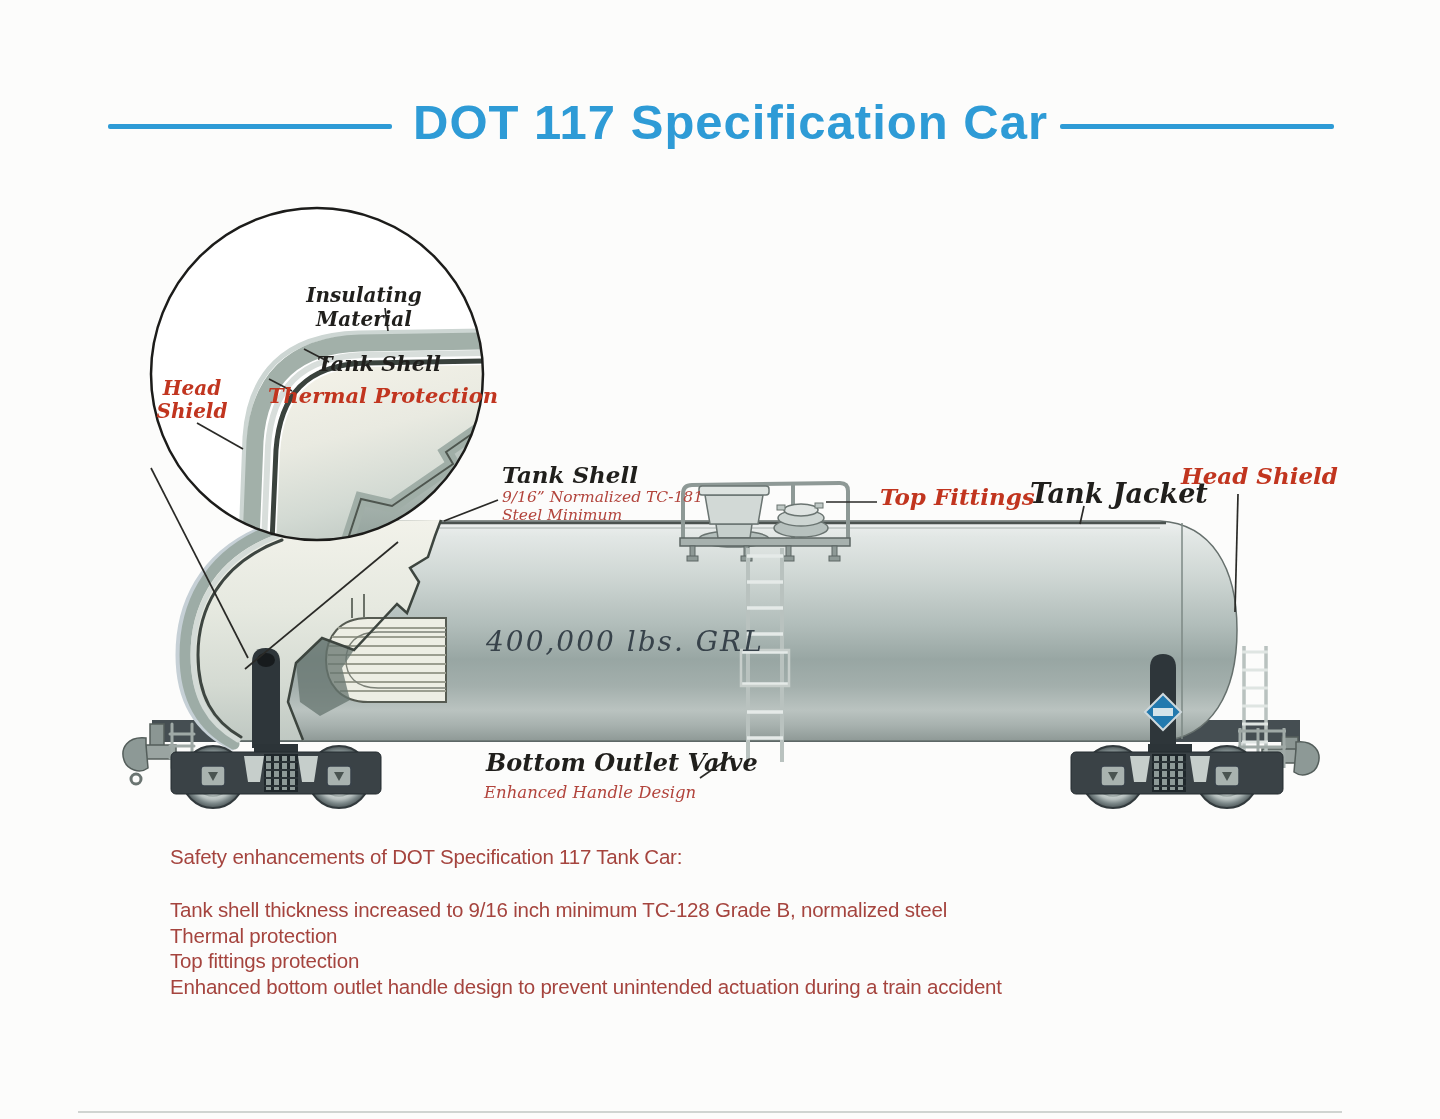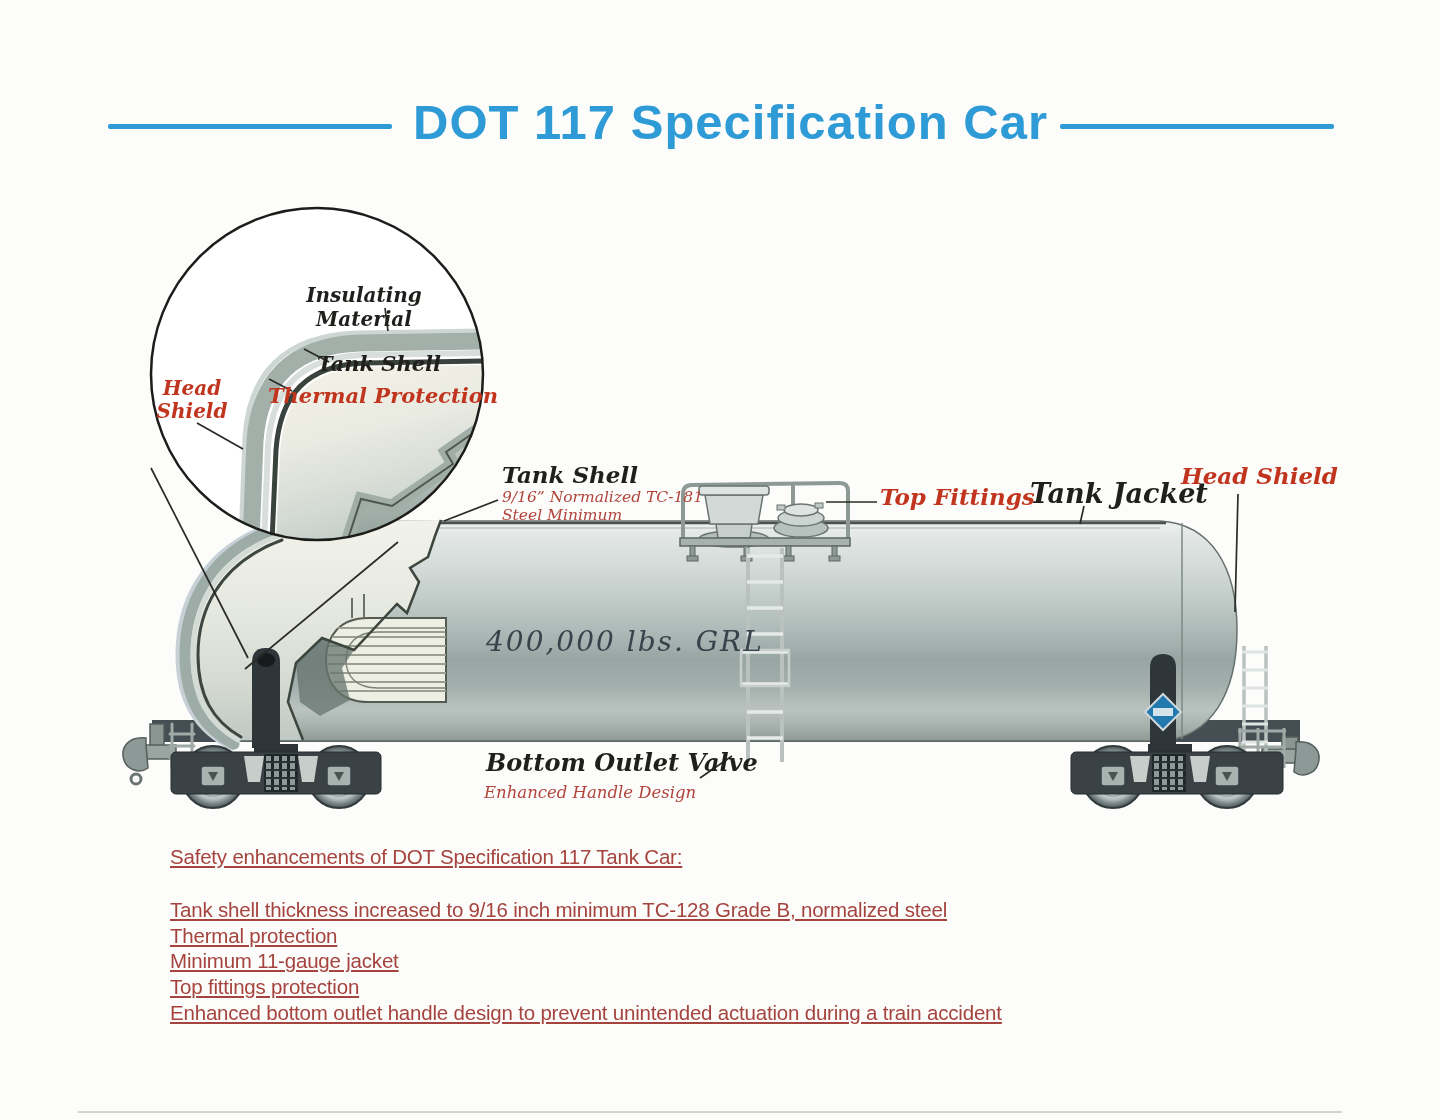--- a/index.html
+++ b/index.html
@@ -22,21 +22,21 @@
   #headshield-inset-label{left:150px;top:377px;width:84px;text-align:center;font-size:20px;line-height:23px;}
   #tankshell-main-label{left:502px;top:461px;font-size:23px;}
   #tankshell-main-sub{left:502px;top:488px;font-size:15.5px;line-height:18px;}
   #topfittings-label{left:880px;top:483px;font-size:23px;}
   #tankjacket-label{left:1030px;top:478px;font-size:27px;}
   #headshield-right-label{left:1181px;top:462px;font-size:23px;}
   #grl-label{left:486px;top:625px;font-size:28px;letter-spacing:2px;color:#37424a;font-weight:normal;}
   #bov-label{left:486px;top:748px;font-size:24px;}
   #bov-sub{left:484px;top:775px;font-size:16.5px;margin-top:8px;}
   #safety{left:170px;top:845px;width:1120px;font-size:20.5px;color:var(--text-maroon,#a5443e);
-          letter-spacing:-0.2px;text-decoration:underline;}
+          letter-spacing:-0.2px;}
   #safety-heading{margin-bottom:28px;}
   .safety-item{line-height:25.7px;}
   #bottom-rule{left:78px;top:1111px;width:1264px;height:2px;background:#b8beba;opacity:.65;}
   svg{display:block;}
 </style>
 </head>
 <body>
 
 <div id="page">
 
@@ -336,19 +336,18 @@
   <div id="tankjacket-label" class="pos serifb">Tank Jacket</div>
   <div id="headshield-right-label" class="pos serifb red">Head Shield</div>
   <div id="grl-label" class="pos serifi">400,000 lbs. GRL</div>
   <div id="bov-label" class="pos serifb">Bottom Outlet Valve</div>
   <div id="bov-sub" class="pos serifi subred">Enhanced Handle Design</div>
 
   <div id="safety" class="pos">
     <div id="safety-heading">Safety enhancements of DOT Specification 117 Tank Car:</div>
     <div class="safety-item">Tank shell thickness increased to 9/16 inch minimum TC-128 Grade B, normalized steel</div>
     <div class="safety-item">Thermal protection</div>
-    <div class="safety-item">Minimum 11-gauge jacket</div>
     <div class="safety-item">Top fittings protection</div>
     <div class="safety-item">Enhanced bottom outlet handle design to prevent unintended actuation during a train accident</div>
   </div>
 
   <div id="bottom-rule" class="pos"></div>
 </div>
 
 </body></html>

